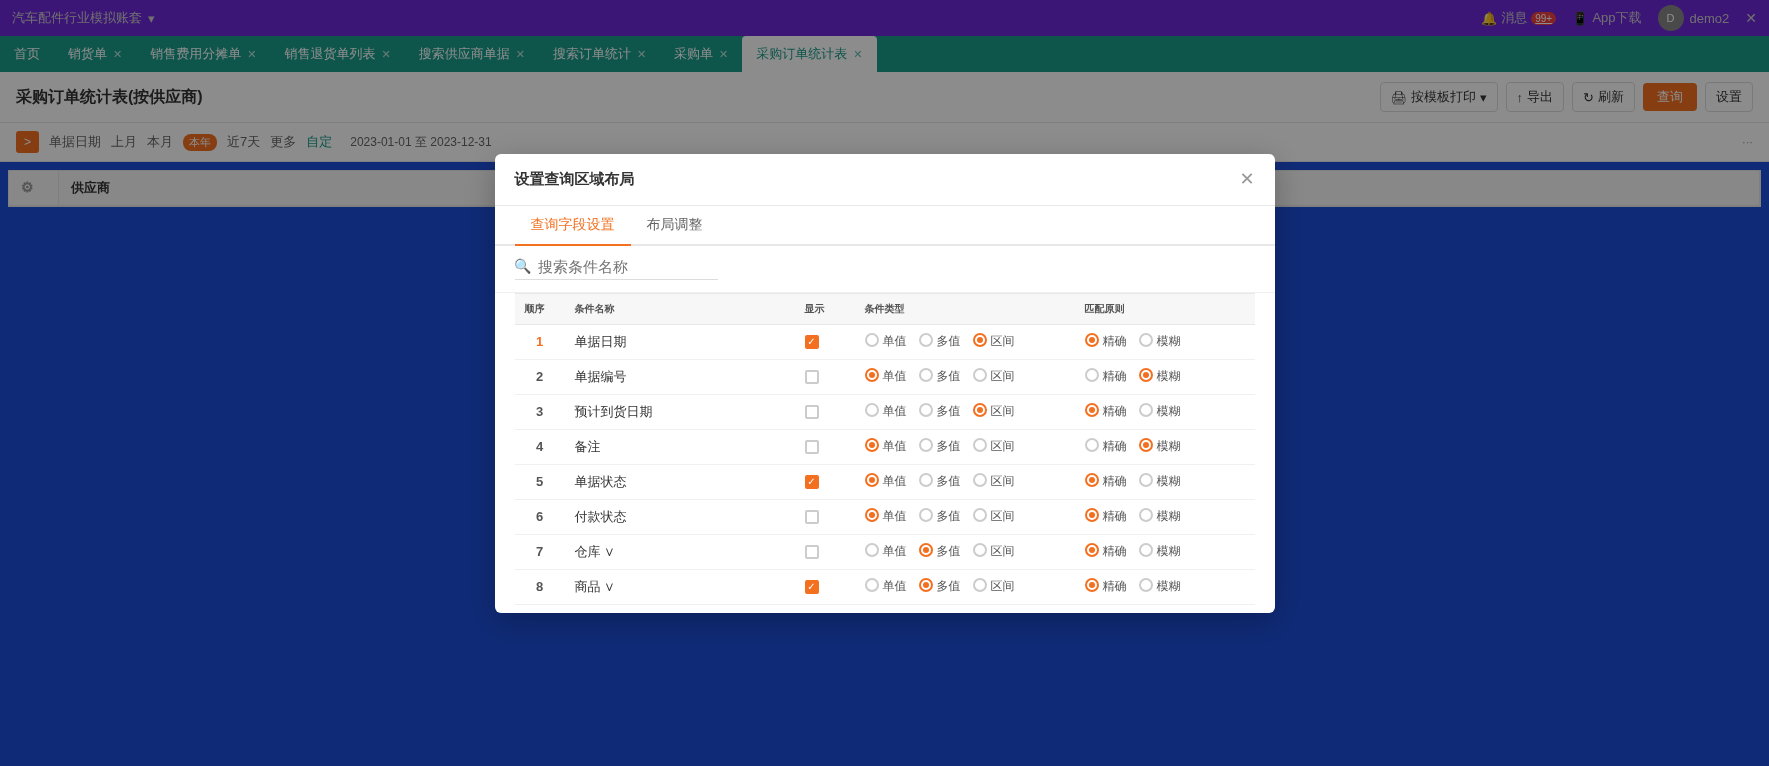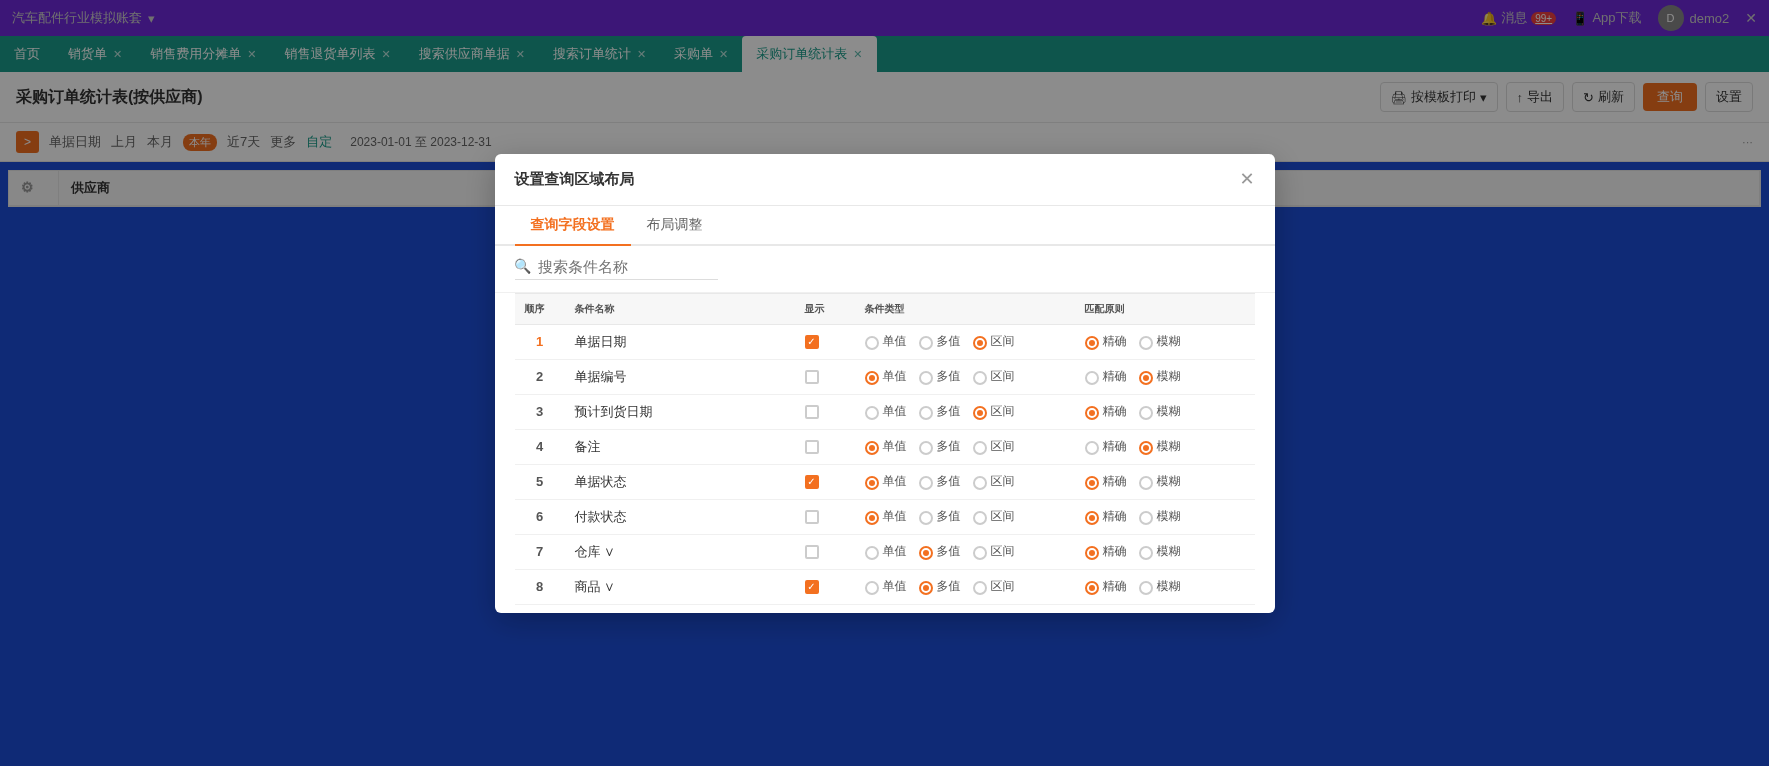--- a/index.html
+++ b/index.html
@@ -193,21 +193,21 @@
       padding: 10px 16px;
       cursor: pointer;
       font-size: 14px;
       color: #666;
       border-bottom: 2px solid transparent;
       margin-bottom: -2px;
     }
     .dialog-tab.active {
       color: #f37020;
       border-bottom: 2px solid #f37020;
-      font-weight: 700;
+      font-weight: 400;
     }
 
     
     .dialog-search {
       padding: 12px 20px;
       display: flex;
       align-items: center;
       border-bottom: 1px solid #f0f0f0;
     }
     .search-input-wrap {
@@ -252,21 +252,21 @@
     }
 
     .col-order { width: 50px; color: #f37020; font-weight: bold; text-align: center; }
     .col-name { min-width: 130px; }
     .col-display { width: 60px; text-align: center; }
     .col-type { width: 220px; }
     .col-match { width: 180px; }
 
     
     .radio-group { display: flex; align-items: center; gap: 12px; }
-    .radio-item { display: flex; align-items: flex-end; gap: 4px; cursor: pointer; }
+    .radio-item { display: flex; align-items: flex-start; gap: 4px; cursor: pointer; }
     .radio-circle {
       width: 14px; height: 14px; border-radius: 50%;
       border: 2px solid #ccc;
       display: flex; align-items: center; justify-content: center;
       background: white;
     }
     .radio-circle.checked {
       border-color: #f37020;
       background: white;
     }

